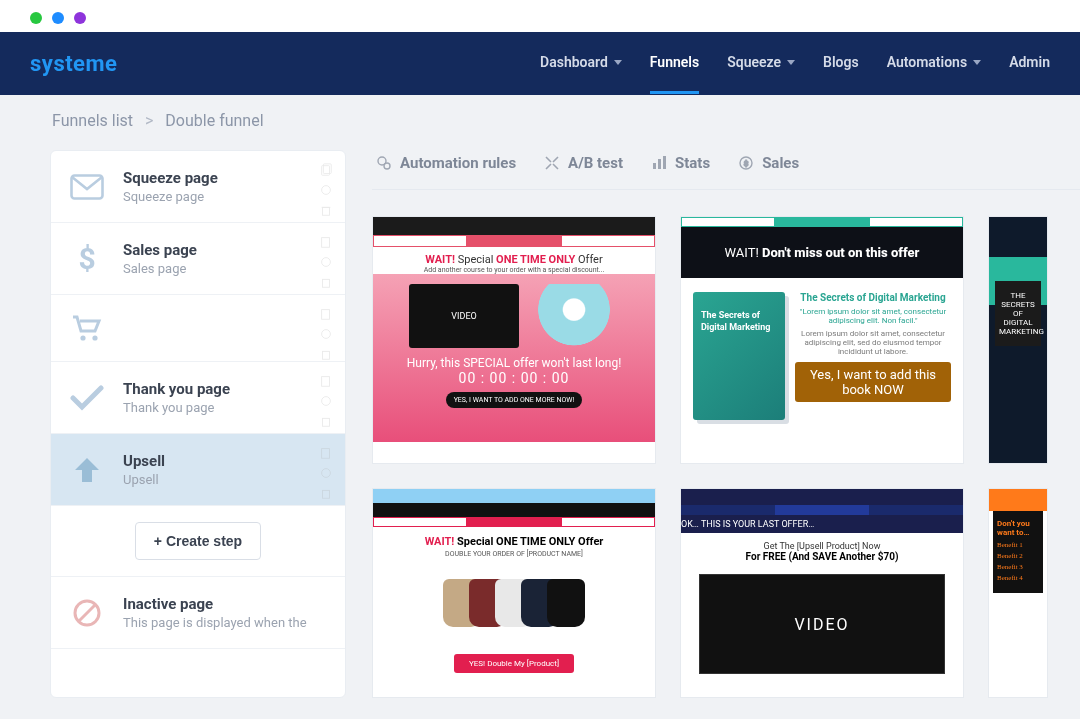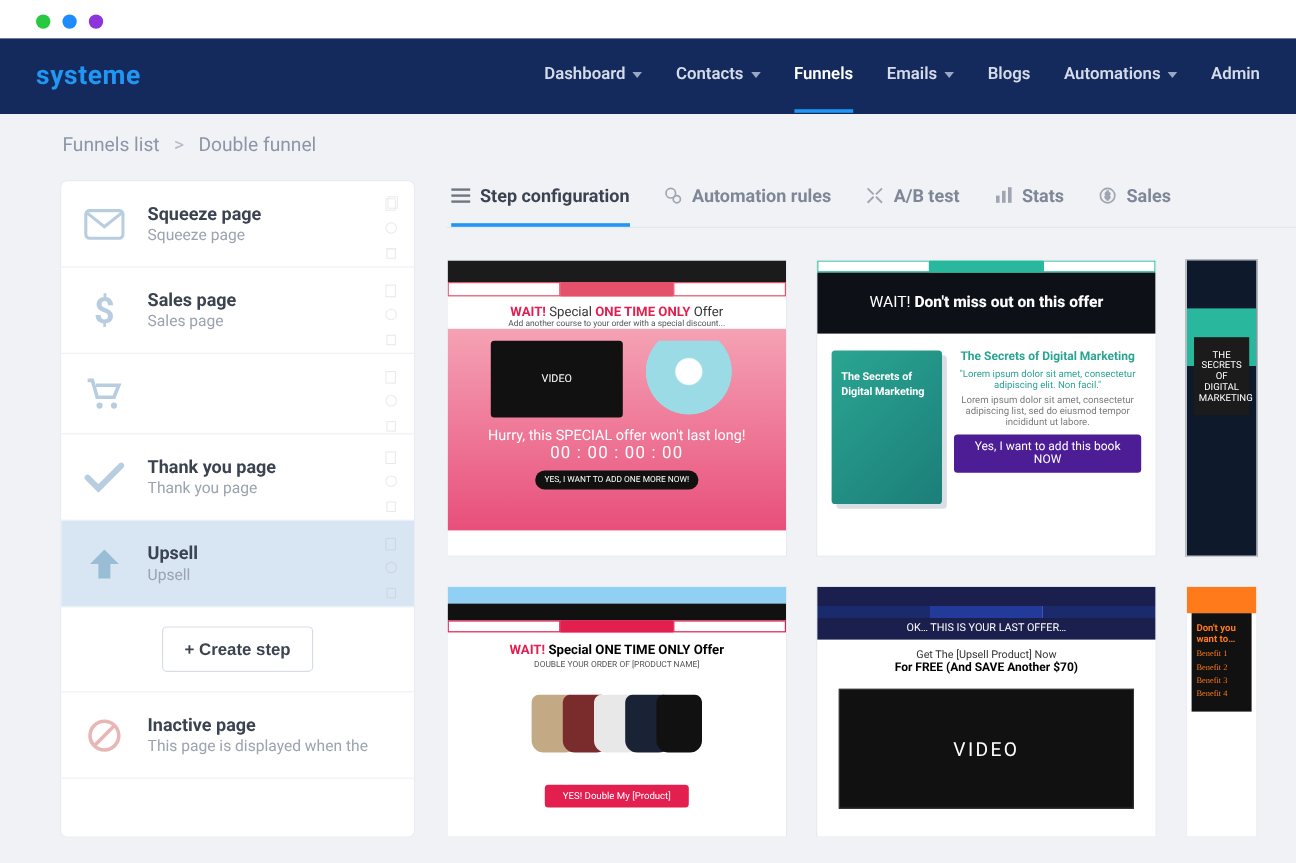--- a/index.html
+++ b/index.html
@@ -71,41 +71,41 @@
   .t1btn{margin:6px auto 0;display:inline-block;background:#111;color:#fff;font-size:7px;padding:4px 8px;border-radius:10px;}
 
   
   .t2head{background:#0d1017;color:#fff;text-align:center;padding:18px 8px;}
   .t2bar{display:flex;height:10px;} .t2bar span{flex:1;border:1px solid #29b89d;} .t2bar span.on{background:#29b89d;}
   .t2h{font-size:13px;font-weight:800;} .t2h em{font-style:normal;color:#fff;font-weight:400;}
   .t2body{display:flex;gap:10px;padding:14px 12px;}
   .t2book{width:92px;height:128px;background:linear-gradient(135deg,#2aa592,#1c7e79);color:#fff;font-size:9px;padding:18px 8px;font-weight:700;line-height:1.3;border-radius:3px;box-shadow:4px 4px 0 #d9dee4;}
   .t2txt{flex:1;text-align:center;font-size:8px;color:#7b7b7b;}
   .t2txt h4{color:#2aa592;font-size:10px;margin-bottom:4px;}
-  .t2cta{display:inline-block;background:#4c1d95;color:#fff;font-size:10px;padding:5px 8px;margin-top:6px;border-radius:3px;}
+  .t2cta{display:inline-block;background:#a16207;color:#fff;font-size:13px;padding:5px 8px;margin-top:6px;border-radius:3px;}
 
   
   .t3{background:#0e1a2b;}
   .t3band{background:#29b89d;height:48px;margin-top:40px;}
   .t3card{background:#1b1b1b;color:#fff;margin:-24px 6px 0;padding:10px 4px;font-size:8px;text-align:center;}
 
   
   .t4sky{height:14px;background:#8fd0f4;}
   .t4head{height:14px;background:#111;}
   .t4bbar{display:flex;height:10px;} .t4bbar span{flex:1;border:1px solid #e21f4f;} .t4bbar span.on{background:#e21f4f;}
   .t4title{text-align:center;font-size:11px;padding:8px 4px 2px;} .t4title b{color:#e21f4f;}
   .t4sub{text-align:center;font-size:7px;color:#555;}
   .t4shirts{height:90px;display:flex;justify-content:center;align-items:center;gap:-6px;}
   .shirt{width:38px;height:48px;border-radius:6px 6px 10px 10px;display:inline-block;margin:0 -6px;}
   .t4btn{display:block;width:120px;margin:6px auto;background:#e21f4f;color:#fff;text-align:center;font-size:8px;padding:5px 0;border-radius:3px;}
 
   
   .t5h{height:16px;background:#1a1f4d;}
   .t5strip{display:flex;height:10px;} .t5strip span{flex:1;background:#1a2a6c;} .t5strip .lit{background:#223a9a;}
-  .t5up{color:#fff;background:#1a1f4d;text-align:center;font-size:9px;padding:4px 0;}
+  .t5up{color:#fff;background:#1a1f4d;font-size:9px;padding:4px 0;}
   .t5txt{text-align:center;padding:8px 6px;} .t5txt .l1{font-size:9px;color:#333;} .t5txt .l2{font-size:10px;font-weight:700;}
   .t5vid{margin:4px 18px;background:#111;color:#fff;height:100px;display:flex;align-items:center;justify-content:center;font-size:16px;letter-spacing:2px;border:1px solid #333;}
 
   
   .t6{background:#fff;}
   .t6h{height:22px;background:#ff7a1a;}
   .t6box{background:#111;color:#fff;margin:0 4px;padding:8px 4px;font-size:7px;}
   .t6box h4{color:#ff7a1a;font-size:8px;margin-bottom:4px;}
   .t6box li{color:#ff7a1a;list-style:none;font-size:7px;margin:3px 0;font-family:Liberation Serif, serif;}
 
@@ -119,29 +119,25 @@
   <span class="dot p"></span>
 </div>
 
 <div class="topnav">
   <div class="logo">systeme</div>
   <div class="navitems">
     <div class="navitem">
         <span>Dashboard</span>
         <span class="chev"></span>
       </div>
-    <div class="navitem">
-        <span>Contacts</span>
-        <span class="chev"></span>
-      </div>
     <div class="navitem active">
         <span>Funnels</span>
       </div>
     <div class="navitem">
-        <span>Emails</span>
+        <span>Squeeze</span>
         <span class="chev"></span>
       </div>
     <div class="navitem">
         <span>Blogs</span>
       </div>
     <div class="navitem">
         <span>Automations</span>
         <span class="chev"></span>
       </div>
     <div class="navitem">
@@ -289,28 +285,20 @@
         </div>
       <div class="texts">
           <div class="t1">Inactive page</div>
           <div class="t2">This page is displayed when the</div>
         </div>
     </div>
   </div>
 
   <div class="content">
     <div class="tabs">
-      <div class="tab active">
-        <svg class="tico" viewBox="0 0 16 16" fill="#3b4351">
-            <rect y="2" width="16" height="2"></rect>
-            <rect y="7" width="16" height="2"></rect>
-            <rect y="12" width="16" height="2"></rect>
-          </svg>
-        <span>Step configuration</span>
-      </div>
       <div class="tab">
         <svg class="tico" viewBox="0 0 16 16" fill="none" stroke="#7e8797" stroke-width="1.4">
             <circle cx="6" cy="6" r="4"></circle>
             <circle cx="11" cy="11" r="3"></circle>
           </svg>
         <span>Automation rules</span>
       </div>
       <div class="tab">
         <svg class="tico" viewBox="0 0 16 16" fill="none" stroke="#7e8797" stroke-width="1.6">
             <path d="M2 14L7 9M14 2L9 7M2 2l5 5M14 14L9 9"></path>
@@ -384,21 +372,21 @@
               <span></span>
               <span class="on"></span>
               <span></span>
             </div>
           <div class="t2head"><span class="t2h"><em>WAIT!</em> <span>Don't miss out on this offer</span></span></div>
           <div class="t2body">
             <div class="t2book">The Secrets of Digital Marketing</div>
             <div class="t2txt">
               <h4>The Secrets of Digital Marketing</h4>
               <div style="color:#2aa592;margin-bottom:4px;">"Lorem ipsum dolor sit amet, consectetur adipiscing elit. Non facil."</div>
-              <div>Lorem ipsum dolor sit amet, consectetur adipiscing list, sed do eiusmod tempor incididunt ut labore.</div>
+              <div>Lorem ipsum dolor sit amet, consectetur adipiscing elit, sed do eiusmod tempor incididunt ut labore.</div>
               <span class="t2cta">Yes, I want to add this book NOW</span>
             </div>
           </div>
         </div>
 
         <div class="tpl short">
           <div class="t5h"></div>
           <div class="t5strip">
               <span></span>
               <span class="lit"></span>

